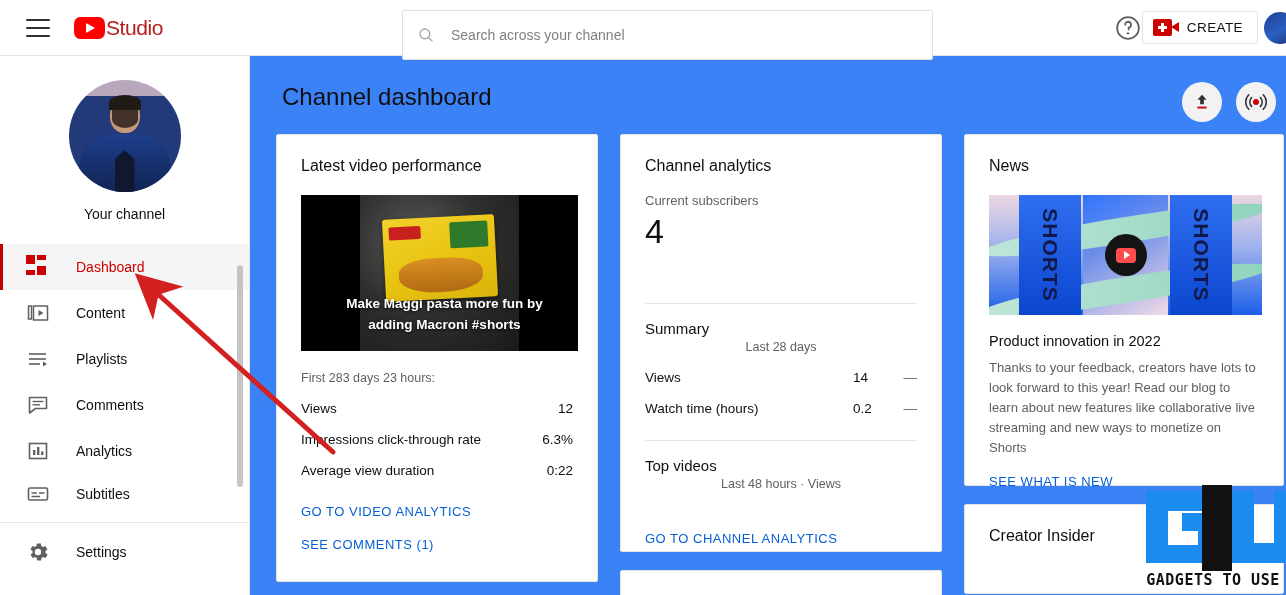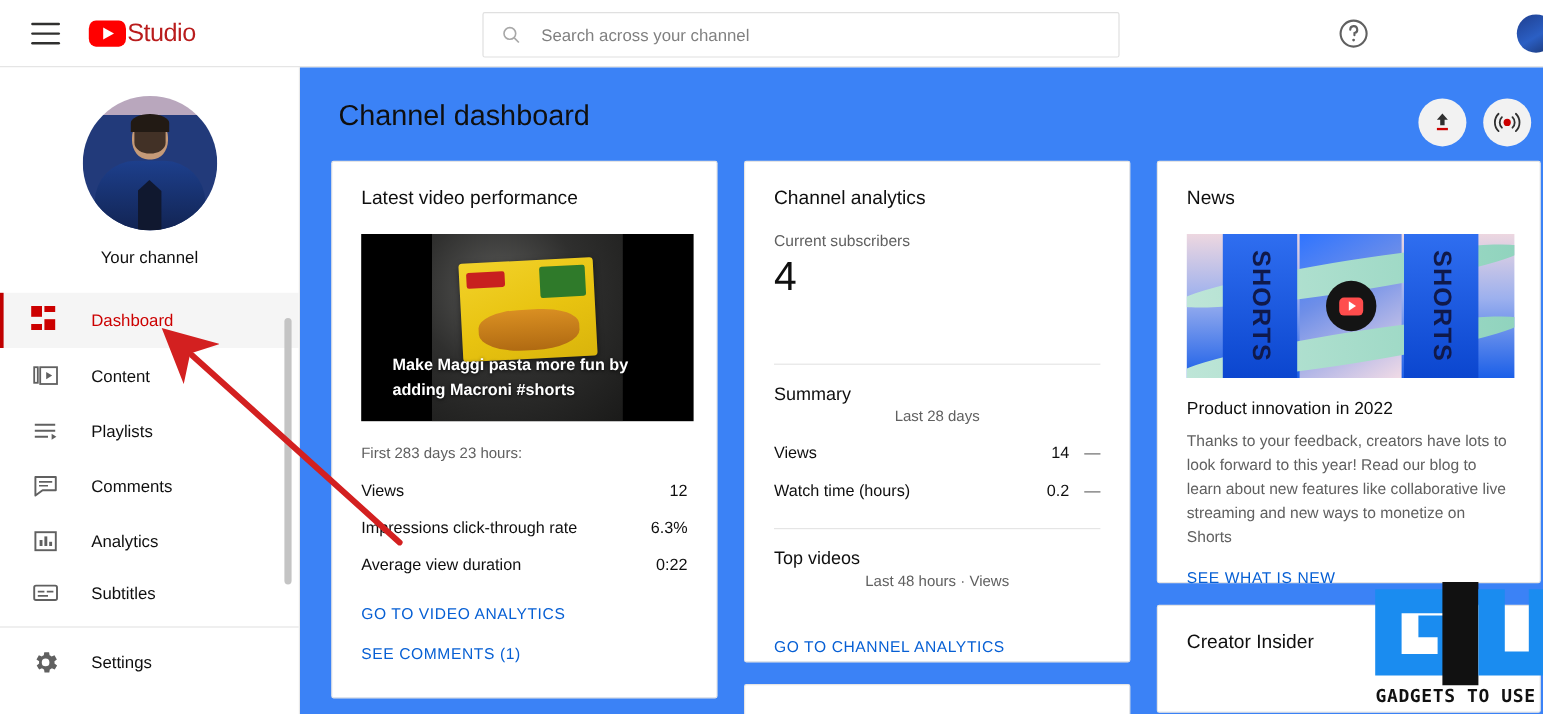--- a/index.html
+++ b/index.html
@@ -44,21 +44,21 @@
     border-bottom: 5.5px solid transparent;
     margin-left: 2px;
   }
   .brand-text {
     margin-left: 1px; font-size: 21px; color: #b91c1c;
     letter-spacing: -0.4px; font-weight: 400;
   }
 
   .search-wrap {
     position: absolute; left: 402px; top: 10px;
-    width: 531px; height: 38px;
+    width: 531px; height: 50px;
     border: 1px solid #e0e0e0; border-radius: 2px;
     background: #fff;
     display: flex; align-items: center;
   }
   .search-ico { margin-left: 14px; width: 18px; height: 18px; opacity: .55; }
   .search-input {
     border: none; outline: none; background: transparent;
     margin-left: 14px; font-size: 14px; color: #606060;
     font-family: "Liberation Sans", sans-serif;
     width: 460px;
@@ -241,20 +241,21 @@
   .thumb .pack .noodles {
     position: absolute; left: 14px; bottom: 7px; width: 84px; height: 34px;
     border-radius: 40% 40% 45% 45%;
     background: linear-gradient(180deg,#d98f22,#b06a12);
   }
   .thumb .ttl {
     position: absolute; left: 26px; right: 16px; bottom: 16px;
     font-size: 13.5px; line-height: 21px; font-weight: 700;
     color: #ffffff;
     text-shadow: 0 1px 3px rgba(0,0,0,.85);
+    text-align: center;
   }
   .first-days { margin-top: 20px; font-size: 12.5px; color: #606060; }
   .stat-row {
     margin-top: 16px; display: flex; justify-content: space-between;
     font-size: 13.5px; color: #0f0f0f;
   }
   .stat-row .v { color: #0f0f0f; }
   .links { margin-top: 26px; }
   .link {
     display: block; font-size: 13px; color: #065fd4;
@@ -266,21 +267,21 @@
   .sub-label { margin-top: 18px; font-size: 13px; color: #606060; }
   .sub-count { margin-top: 2px; font-size: 34px; color: #0f0f0f; font-weight: 300; line-height: 42px; }
   .hr { height: 1px; background: #e5e5e5; }
   .sec-title { font-size: 15px; color: #0f0f0f; font-weight: 500; }
   .sec-sub { margin-top: 3px; font-size: 12.5px; color: #606060; text-align: center; }
   .an-row {
     margin-top: 16px; display: flex; align-items: center;
     font-size: 13.5px; color: #0f0f0f;
   }
   .an-row .an-label { flex: 1; }
-  .an-row .an-val { min-width: 38px; text-align: right; }
+  .an-row .an-val { min-width: 38px; }
   .an-row .an-delta { width: 26px; text-align: right; color: #606060; }
 
   
   .card-news { width: 320px; height: 352px; padding: 22px 24px 0; }
   .news-img {
     margin-top: 20px; width: 273px; height: 120px;
     position: relative; overflow: hidden;
     background: linear-gradient(180deg,#edd7e0 0%, #9cb0ee 45%, #1b5fe8 100%);
     cursor: pointer;
   }
@@ -379,20 +380,29 @@
       </svg>
       <input class="search-input" type="text" placeholder="Search across your channel" style="">
     </div>
 
     <svg class="help-btn" viewBox="0 0 24 24">
       <circle cx="12" cy="12" r="9.3" fill="none" stroke="#606060" stroke-width="1.5"></circle>
       <path d="M9.6 9.2a2.5 2.5 0 1 1 3 2.4v1.6" fill="none" stroke="#606060" stroke-width="1.5" stroke-linecap="round"></path>
       <circle cx="12" cy="16.6" r="1" fill="#606060"></circle>
     </svg>
 
+    <div class="create-btn">
+      <span class="cam-ico">
+        <span class="cam-body">
+            <span class="cam-plus"></span>
+          </span>
+        <span class="cam-lens"></span>
+      </span>
+      <span class="create-label">CREATE</span>
+    </div>
 
     <div class="acct-avatar"></div>
   </div>
 
   <div class="sidebar">
 
     <div class="channel-block">
       <div class="avatar-img">
         <span class="torso"></span>
         <span class="face"></span>

